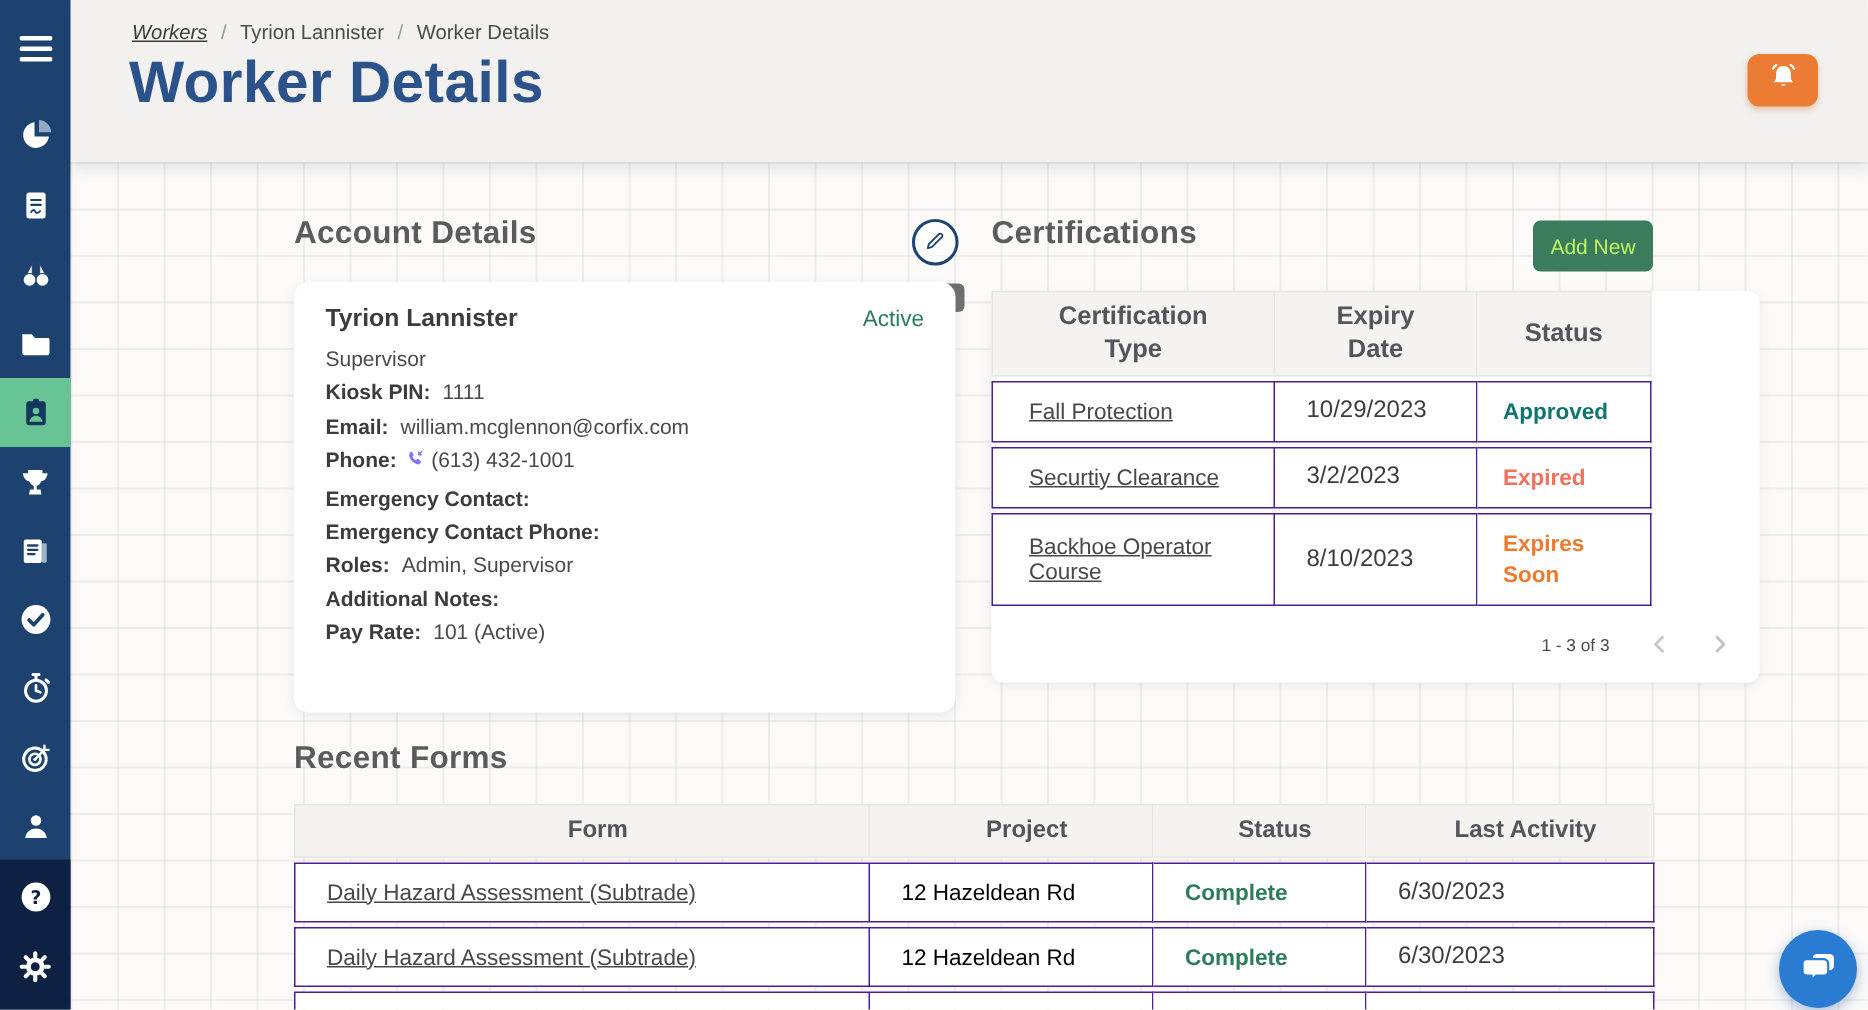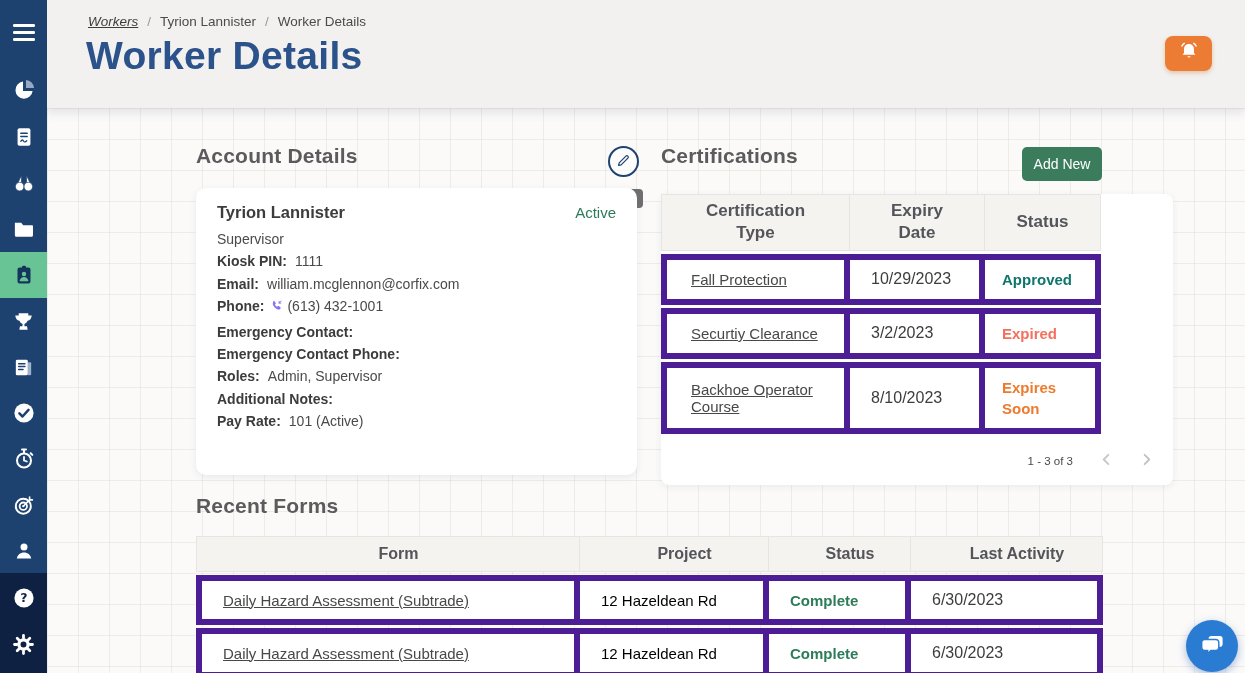--- a/index.html
+++ b/index.html
@@ -40,29 +40,29 @@
   .acct-card { position:absolute; left:149px; top:80px; width:441px; height:287px; background:#fff; border-radius:10px;
                box-shadow:0 2px 7px rgba(130,130,150,.14); padding:15px 21px 0 21px; }
   .name-row { display:flex; justify-content:space-between; align-items:baseline; height:25px; }
   .worker-name { font-size:16.5px; font-weight:700; color:#3c3c3e; }
   .worker-status { font-size:15px; font-weight:500; }
   .acct-line { font-size:14px; line-height:22.4px; color:#4a4a4d; }
   .acct-line b { font-weight:700; color:#3c3c3e; }
   .acct-line .val { margin-left:8px; }
   .phone-ic { display:inline-block; vertical-align:-3px; margin:0 2px 0 6px; }
   
-  .add-btn { position:absolute; left:975px; top:39px; width:80px; height:34px; background:#3a7c5c; color:#ffffff;
+  .add-btn { position:absolute; left:975px; top:39px; width:80px; height:34px; background:#3a7c5c; color:#bef264;
              font-size:14px; font-family:inherit; border:none; border-radius:5px; cursor:pointer; }
   .cert-card { position:absolute; left:614px; top:86px; width:512px; background:#fff; border-radius:8px;
                box-shadow:0 2px 7px rgba(130,130,150,.12); }
   table { border-collapse:separate; border-spacing:0 3px; }
   .cert-table { width:440px; margin-top:-3px; }
   th { background:#f4f3f0; border:1px solid #e7e5e2; font-weight:700; color:#54555a; }
   th + th, td + td { border-left:none; }
-  td { background:#fff; border:6px solid #4c1d95; }
+  td { background:#fff; border:1px solid #4c1d95; }
   .cert-table th { font-size:17px; text-align:center; padding:5px 4px; line-height:1.32; white-space:pre-line; }
   .cert-table td { padding:9px 10px 9px 0; font-size:15px; }
   .cert-table col.c1 { width:189px; } .cert-table col.c2 { width:135px; } .cert-table col.c3 { width:116px; }
   .cell-link { text-decoration:underline; color:#48484a; font-weight:500; cursor:pointer; }
   .td-type { padding-left:24px !important; }
   .td-date { padding-left:21px !important; font-size:16px !important; color:#3d3d3f; }
   .td-status { padding-left:17px !important; padding-right:22px !important; font-weight:600; line-height:1.4; }
   .pagination { height:48px; display:flex; align-items:center; justify-content:flex-end; gap:27px; padding-right:20px;
                 font-size:11.5px; color:#4a4a4a; }
   .pg-btn { background:none; border:none; cursor:pointer; padding:0; display:flex; }

